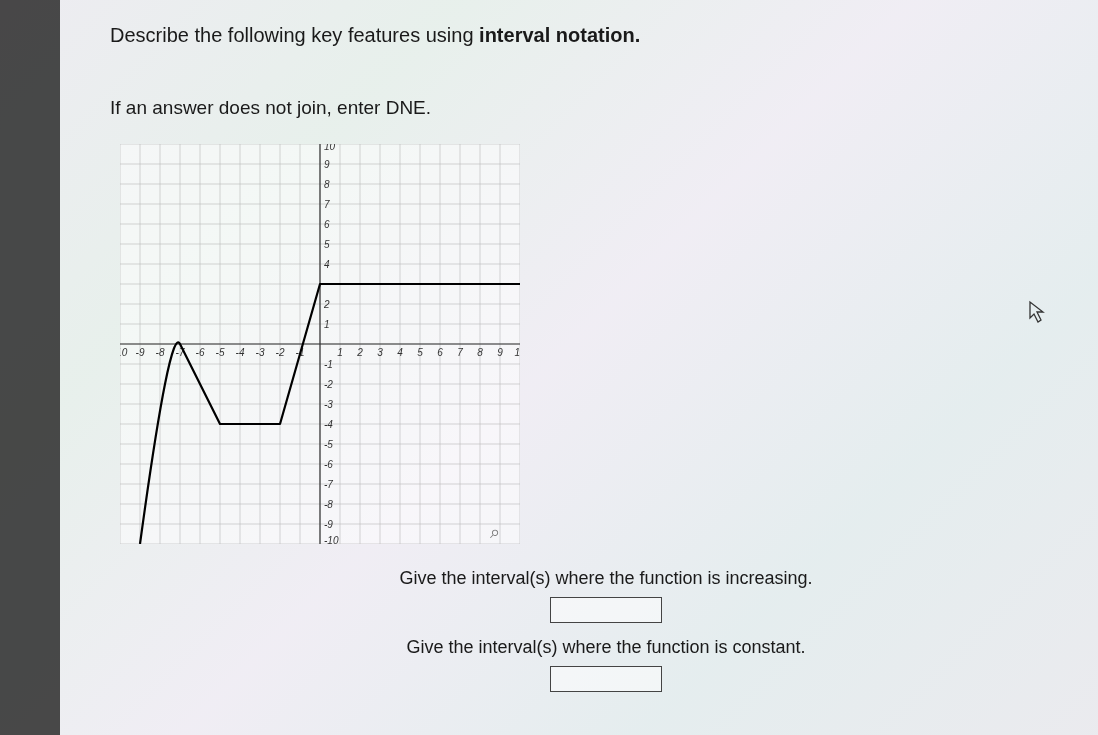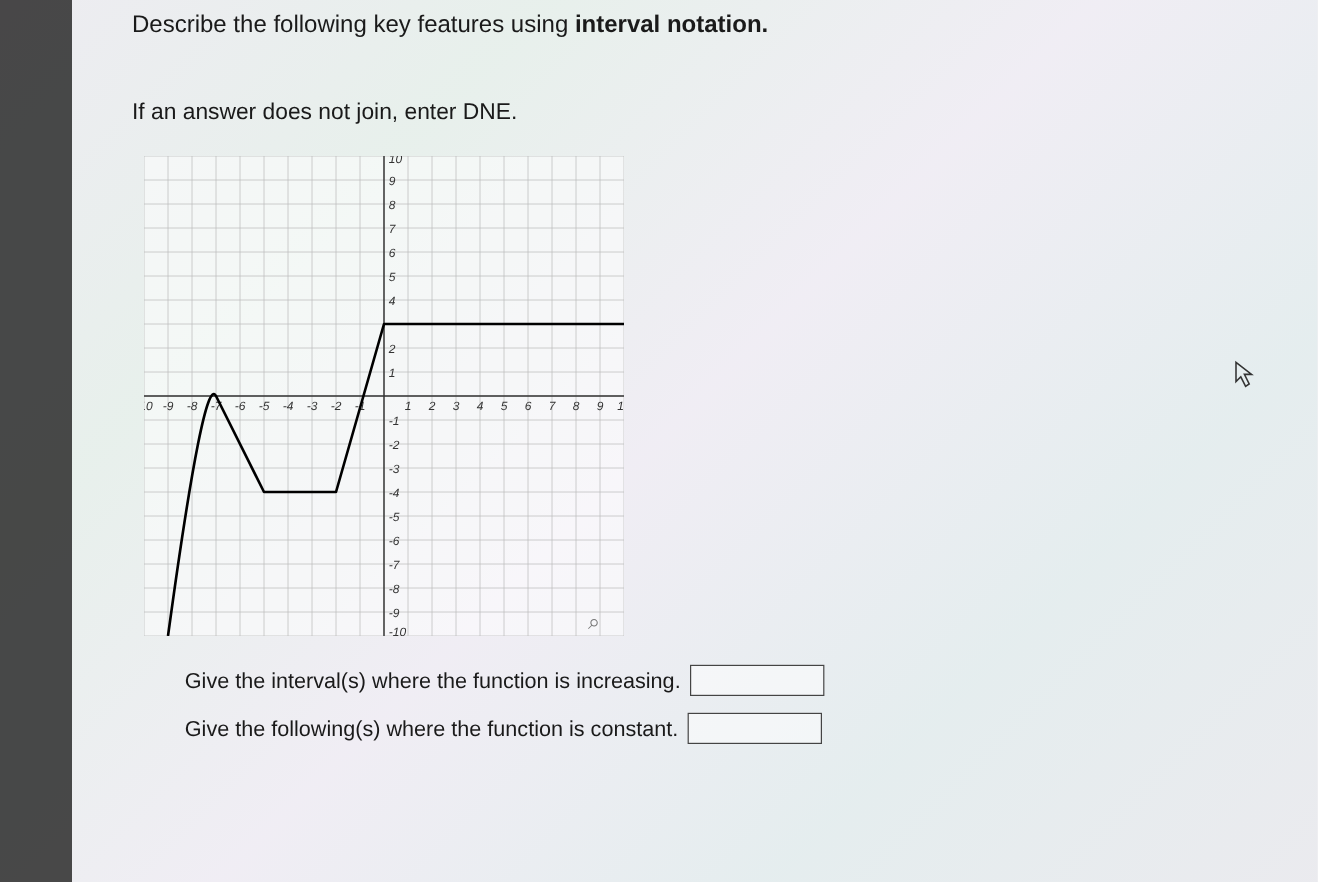--- a/index.html
+++ b/index.html
@@ -22,21 +22,21 @@
   .dark-bar {
     position: absolute;
     left: 0; top: 0; bottom: 0;
     width: 60px;
     background: #2a2a2a;
     opacity: 0.85;
   }
   .content {
     position: absolute;
     left: 60px; right: 0; top: 0; bottom: 0;
-    padding: 10px 40px 20px 50px;
+    padding: 24px 40px 20px 50px;
     color: #1a1a1a;
   }
   .lead {
     font-size: 20px;
     margin: 0 0 22px 0;
   }
   .lead .bold { font-weight: bold; }
   .sub {
     font-size: 19px;
     line-height: 1.35;
@@ -49,20 +49,21 @@
     background: rgba(255,255,255,0.5);
     margin-left: 10px;
     margin-bottom: 24px;
   }
   .q-row {
     display: flex;
     align-items: center;
     gap: 8px;
     margin: 12px 0 14px 44px;
     font-size: 18px;
+    flex-direction: column;
   }
   .answer-box {
     width: 112px;
     height: 26px;
     border: 1px solid #444;
     background: rgba(255,255,255,0.5);
     padding: 2px 4px;
     font-size: 14px;
   }
   .cursor-arrow {
@@ -200,21 +201,21 @@
     <span class="mag">⌕</span>
   </div>
 
   <div class="q-row">
     <span>Give the interval(s) where the function is increasing.</span>
     <input class="answer-box" type="text" value="" style="">
   </div>
 
 
   <div class="q-row">
-    <span>Give the following(s) where the function is constant.</span>
+    <span>Give the interval(s) where the function is constant.</span>
     <input class="answer-box" type="text" value="" style="">
   </div>
 
 </div>
 
 <div class="cursor-arrow">
   <svg width="20" height="24" viewBox="0 0 20 24">
       <path d="M2 2 L2 18 L6 14 L10 22 L13 20 L9 12 L15 12 Z" fill="none" stroke="#333" stroke-width="1.3"></path>
     </svg>
 </div>

